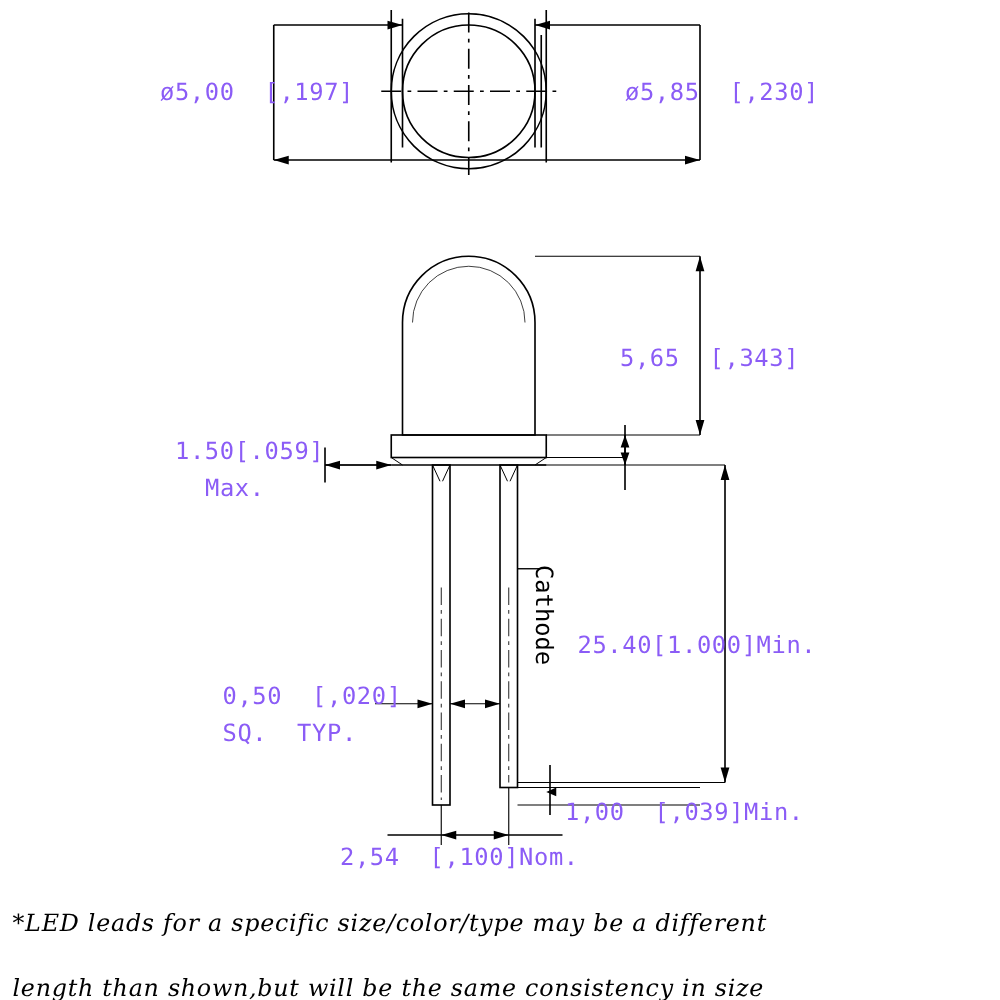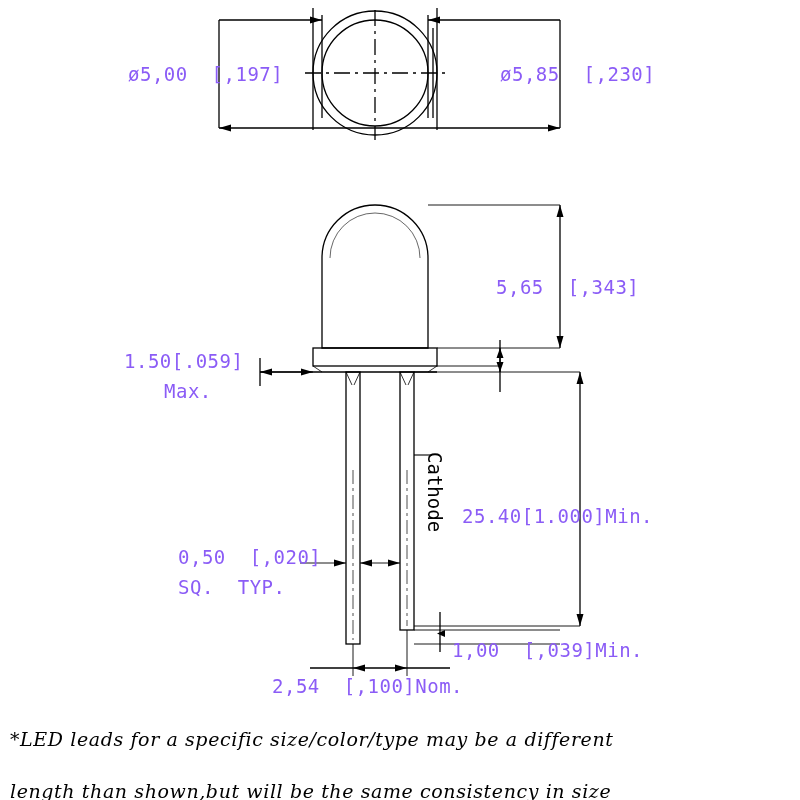--- a/index.html
+++ b/index.html
@@ -165,21 +165,21 @@
     </g>
   </svg>
 
   <div class="dim-label" style="left:128px; top:63px;">ø5,00  [,197]</div>
 
   <div class="dim-label" style="left:480px; top:63px;margin-left:20px;">ø5,85  [,230]</div>
 
   <div class="dim-label" style="left:496px; top:276px;">5,65  [,343]</div>
 
 
-  <div class="dim-label" style="left:124px; top:350px;text-align:right;">1.50[.059]</div>
+  <div class="dim-label" style="left:140px; top:350px;text-align:right;">1.50[.059]</div>
   <div class="dim-label" style="left:164px; top:380px;">Max.</div>
 
   <div class="dim-label" style="left:462px; top:505px;">25.40[1.000]Min.</div>
 
   <div class="vlabel" style="left:424px; top:452px; height:165px;">Cathode</div>
 
   <div class="dim-label" style="left:178px; top:546px;">0,50  [,020]</div>
   <div class="dim-label" style="left:178px; top:576px;">SQ.  TYP.</div>
 
   <div class="dim-label" style="left:452px; top:621px;margin-top:18px;">1,00  [,039]Min.</div>

